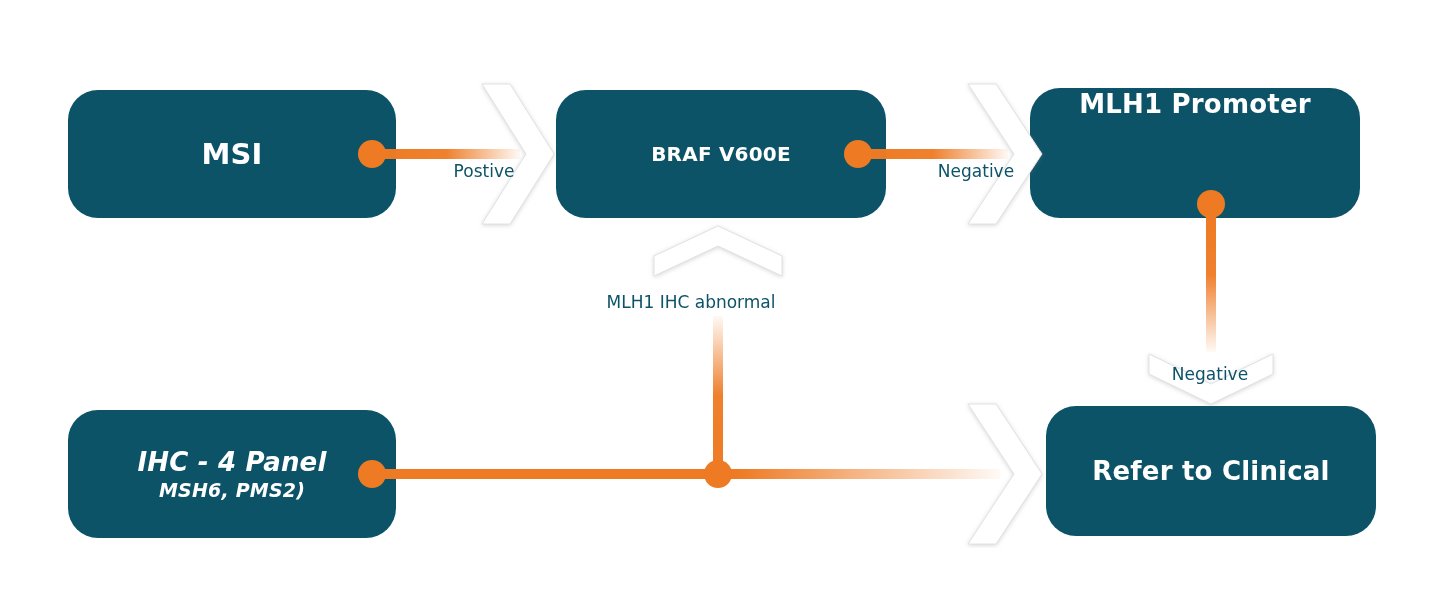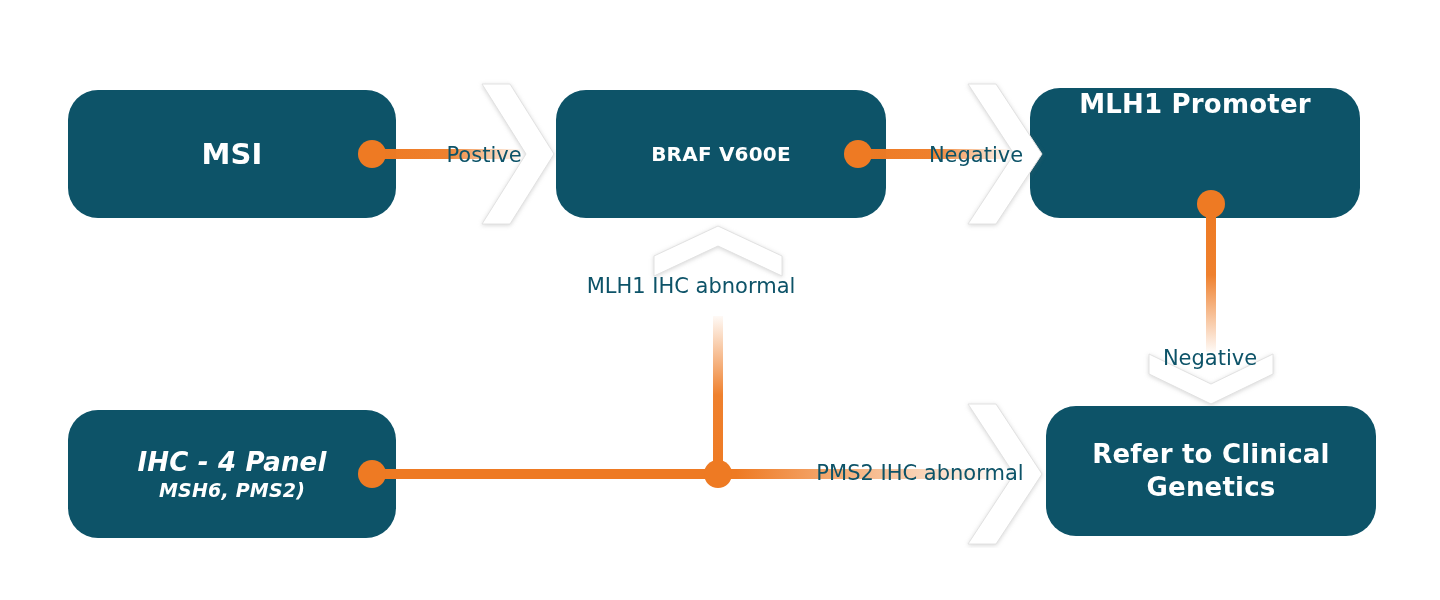--- a/index.html
+++ b/index.html
@@ -51,25 +51,26 @@
     fill: #ffffff;
     stroke: #e2e2e2;
     stroke-width: 1;
     filter: drop-shadow(0px 1px 2px rgba(110,110,110,0.28));
   }
 
   .edge-label {
     position: absolute;
     transform: translate(-50%, -50%);
     color: #0D5368;
-    font-size: 21px;
+    font-size: 17px;
     line-height: 22px;
     white-space: nowrap;
     text-align: center;
     z-index: 3;
+    margin-top: 16px;
   }
   .lbl-postive        { left: 484px;  top: 155px; }
   .lbl-negative-top   { left: 976px;  top: 155px; }
   .lbl-negative-right { left: 1210px; top: 358px; }
   .lbl-mlh1-abn       { left: 691px;  top: 286px; }
   .lbl-msh2-abn       { left: 920px;  top: 473px; }
 </style>
 </head>
 <body>
 
@@ -82,21 +83,20 @@
   <div class="node node-braf">
     <span class="t-lg">BRAF V600E</span>
   </div>
 
   <div class="node node-mlh1">
     <span class="t-md block">MLH1 Promoter</span>
   </div>
 
   <div class="node node-refer">
     <span class="t-md block">Refer to Clinical</span>
-    <span class="t-md block">Genetics</span>
   </div>
 
   <div class="node node-ihc">
     <span class="t-md block">IHC - 4 Panel</span>
     <span class="t-sm block">MSH6, PMS2)</span>
   </div>
 
   <svg class="connectors" viewBox="0 0 1440 600" xmlns="http://www.w3.org/2000/svg">
     <defs>
       <linearGradient id="gradR1" gradientUnits="userSpaceOnUse" x1="372" y1="0" x2="520" y2="0">
@@ -147,16 +147,15 @@
 
   <div class="edge-label lbl-postive">Postive</div>
 
   <div class="edge-label lbl-negative-top">Negative</div>
 
   <div class="edge-label lbl-negative-right">Negative</div>
 
   <div class="edge-label lbl-mlh1-abn">MLH1 IHC abnormal</div>
 
   <div class="edge-label lbl-msh2-abn">
-    <span class="block">PMS2 IHC abnormal</span>
   </div>
 
 </div>
 
 </body></html>

